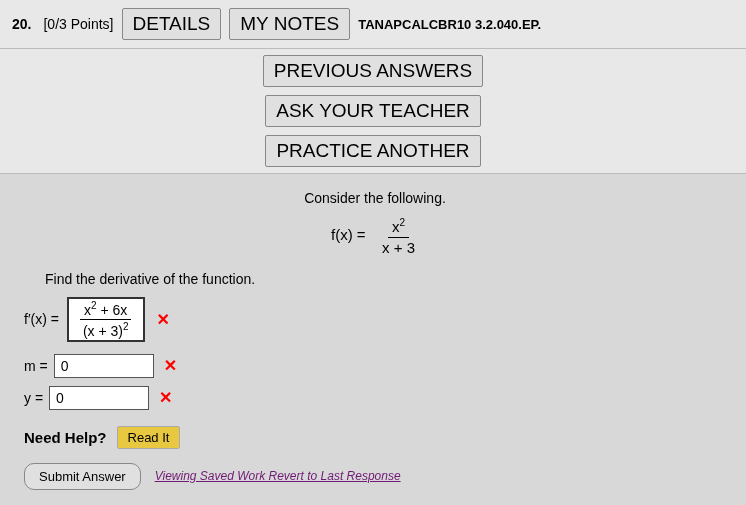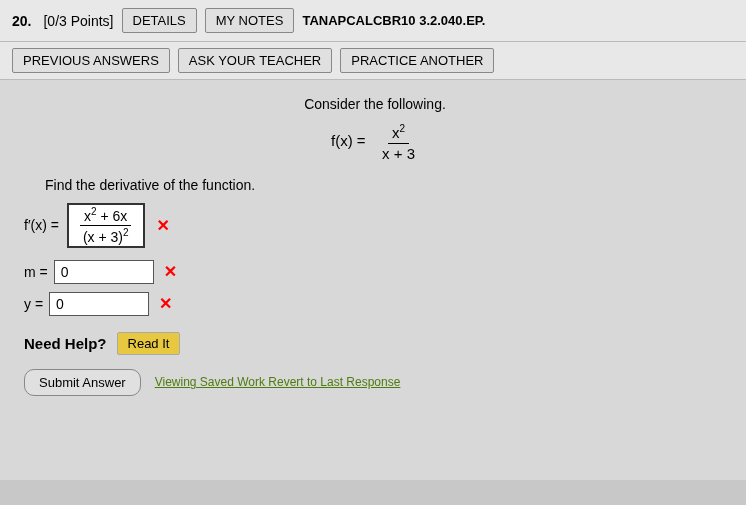--- a/index.html
+++ b/index.html
@@ -22,30 +22,31 @@
     .problem-num {
       font-weight: bold;
       font-size: 14px;
       margin-right: 4px;
     }
     .btn {
       border: 1px solid #888;
       background: #e0e0e0;
       padding: 4px 10px;
       cursor: pointer;
-      font-size: 13px;
+      font-size: 19px;
       border-radius: 2px;
     }
     .second-bar {
       background: #e8e8e8;
       padding: 6px 12px;
       display: flex;
       align-items: center;
       gap: 8px;
       border-bottom: 1px solid #bbb;
+      flex-direction: column;
     }
     .main-content {
       background: #d8d8d8;
       padding: 16px 20px 16px 24px;
       min-height: 400px;
     }
     .consider-text {
       font-size: 14px;
       margin-bottom: 10px;
       text-align: center;
@@ -131,22 +132,23 @@
     .submit-btn {
       border: 1px solid #888;
       background: #e0e0e0;
       padding: 5px 14px;
       font-size: 13px;
       cursor: pointer;
       border-radius: 10px;
     }
     .saved-work-link {
       font-size: 12px;
+      font-style: italic;
       text-decoration: underline;
-      color: #4d7c0f;
+      color: #701a75;
       cursor: pointer;
     }
     sup { font-size: 10px; vertical-align: super; }
     .boxed-answer {
       border: 2px solid #333;
       background: #fff;
       padding: 0 10px;
       display: inline-flex;
       align-items: center;
       font-size: 14px;

